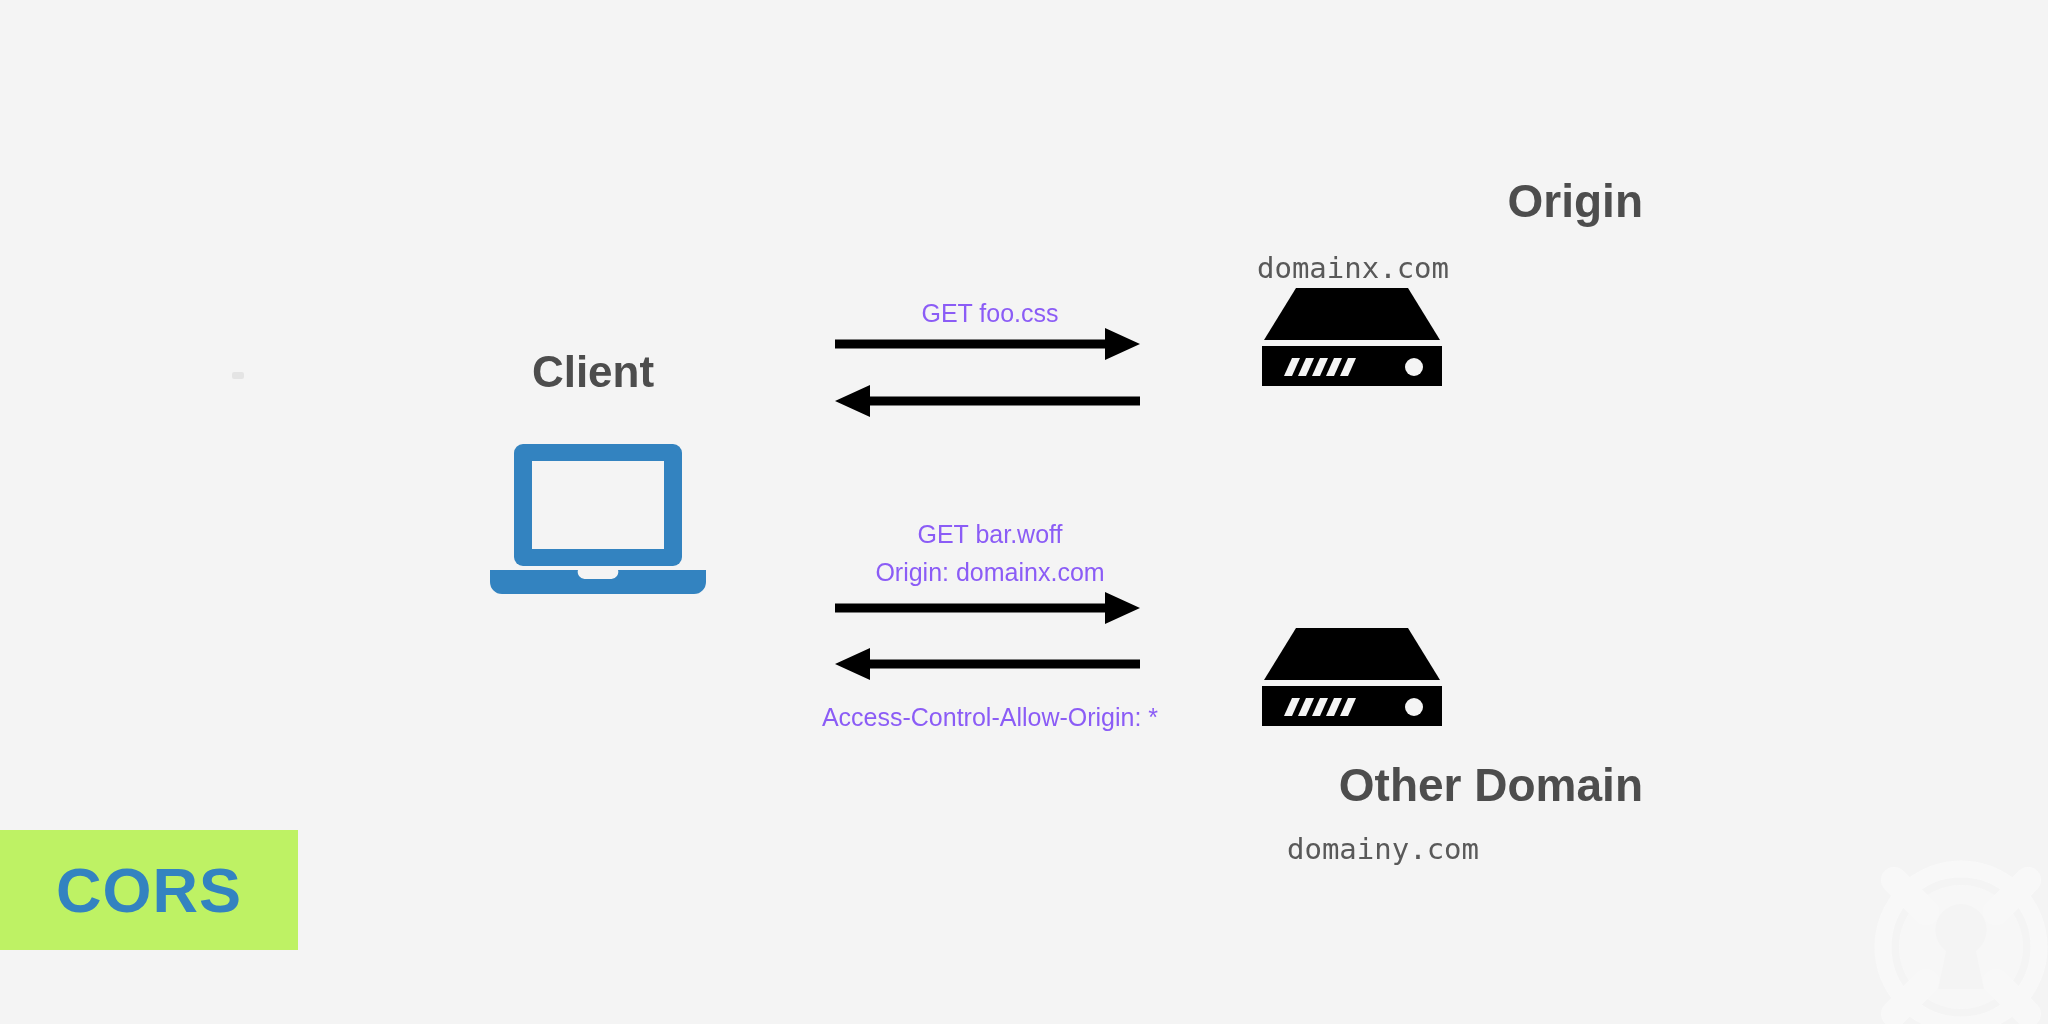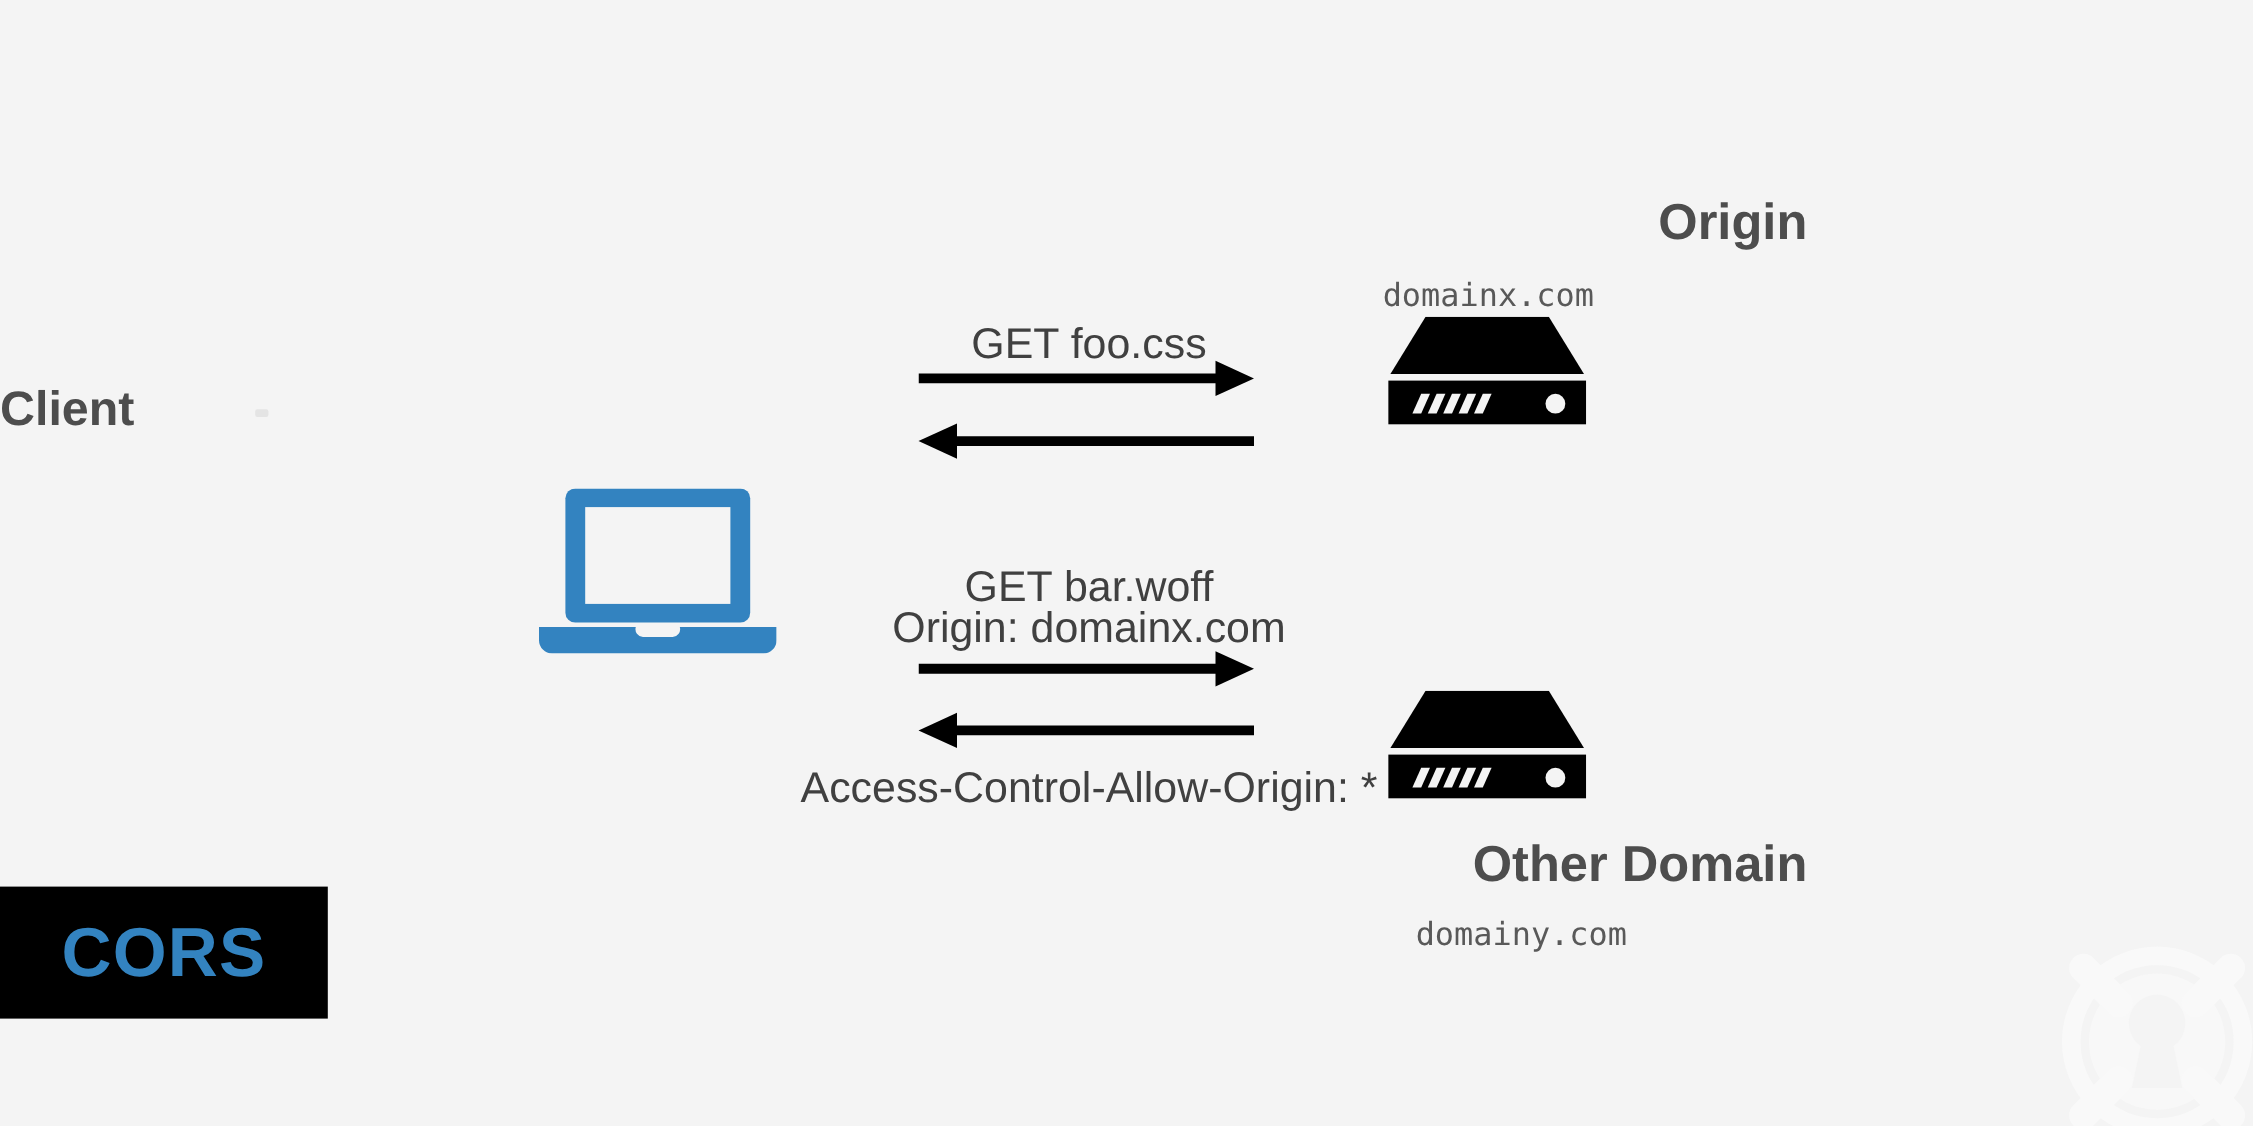--- a/index.html
+++ b/index.html
@@ -34,21 +34,21 @@
     font-size: 29px;
     line-height: 1;
     white-space: nowrap;
     text-align: center;
     margin-top: 17px;
   }
 
   
   #client-title {
     left: 0; top: 350px; width: 1186px;
-    text-align: left;
+    text-align: center;
     font-size: 44px;
   }
 
   
   #laptop {
     left: 490px; top: 444px;
     width: 216px; height: 150px;
   }
 
   
@@ -59,42 +59,42 @@
   
   #origin-title { left: 1063px; top: 178px; width: 580px; }
   #origin-sub   { left: 1063px; top: 237px; width: 580px; }
 
   
   #other-title  { left: 1063px; top: 762px; width: 580px; }
   #other-sub    { left: 1093px; top: 818px; width: 580px; }
 
   
   .msg {
-    color: #404040;
-    font-size: 39px;
+    color: #8b5cf6;
+    font-size: 25px;
     line-height: 38px;
     white-space: nowrap;
     text-align: center;
   }
   #msg-foo   { left: 760px; top: 294px;  width: 460px; }
   #msg-bar   { left: 760px; top: 515px;  width: 460px; }
   #msg-acao  { left: 700px; top: 698px;  width: 580px; }
 
   
   .arrow { height: 40px; }
   #arrow-1 { left: 835px; top: 324px;  width: 305px; }
   #arrow-2 { left: 830px; top: 381px;  width: 310px; }
   #arrow-3 { left: 835px; top: 588px;  width: 305px; }
   #arrow-4 { left: 830px; top: 644px;  width: 310px; }
 
   
   #cors-banner {
-    left: 0; top: 806px;
+    left: 0; top: 830px;
     width: 298px; height: 120px;
-    background: #000000;
+    background: #bef264;
   }
   #cors-text {
     position: absolute;
     left: 0; top: 0; right: 0; bottom: 0;
     display: flex;
     align-items: center;
     justify-content: center;
     color: #3383c0;
     font-weight: bold;
     font-size: 63px;

